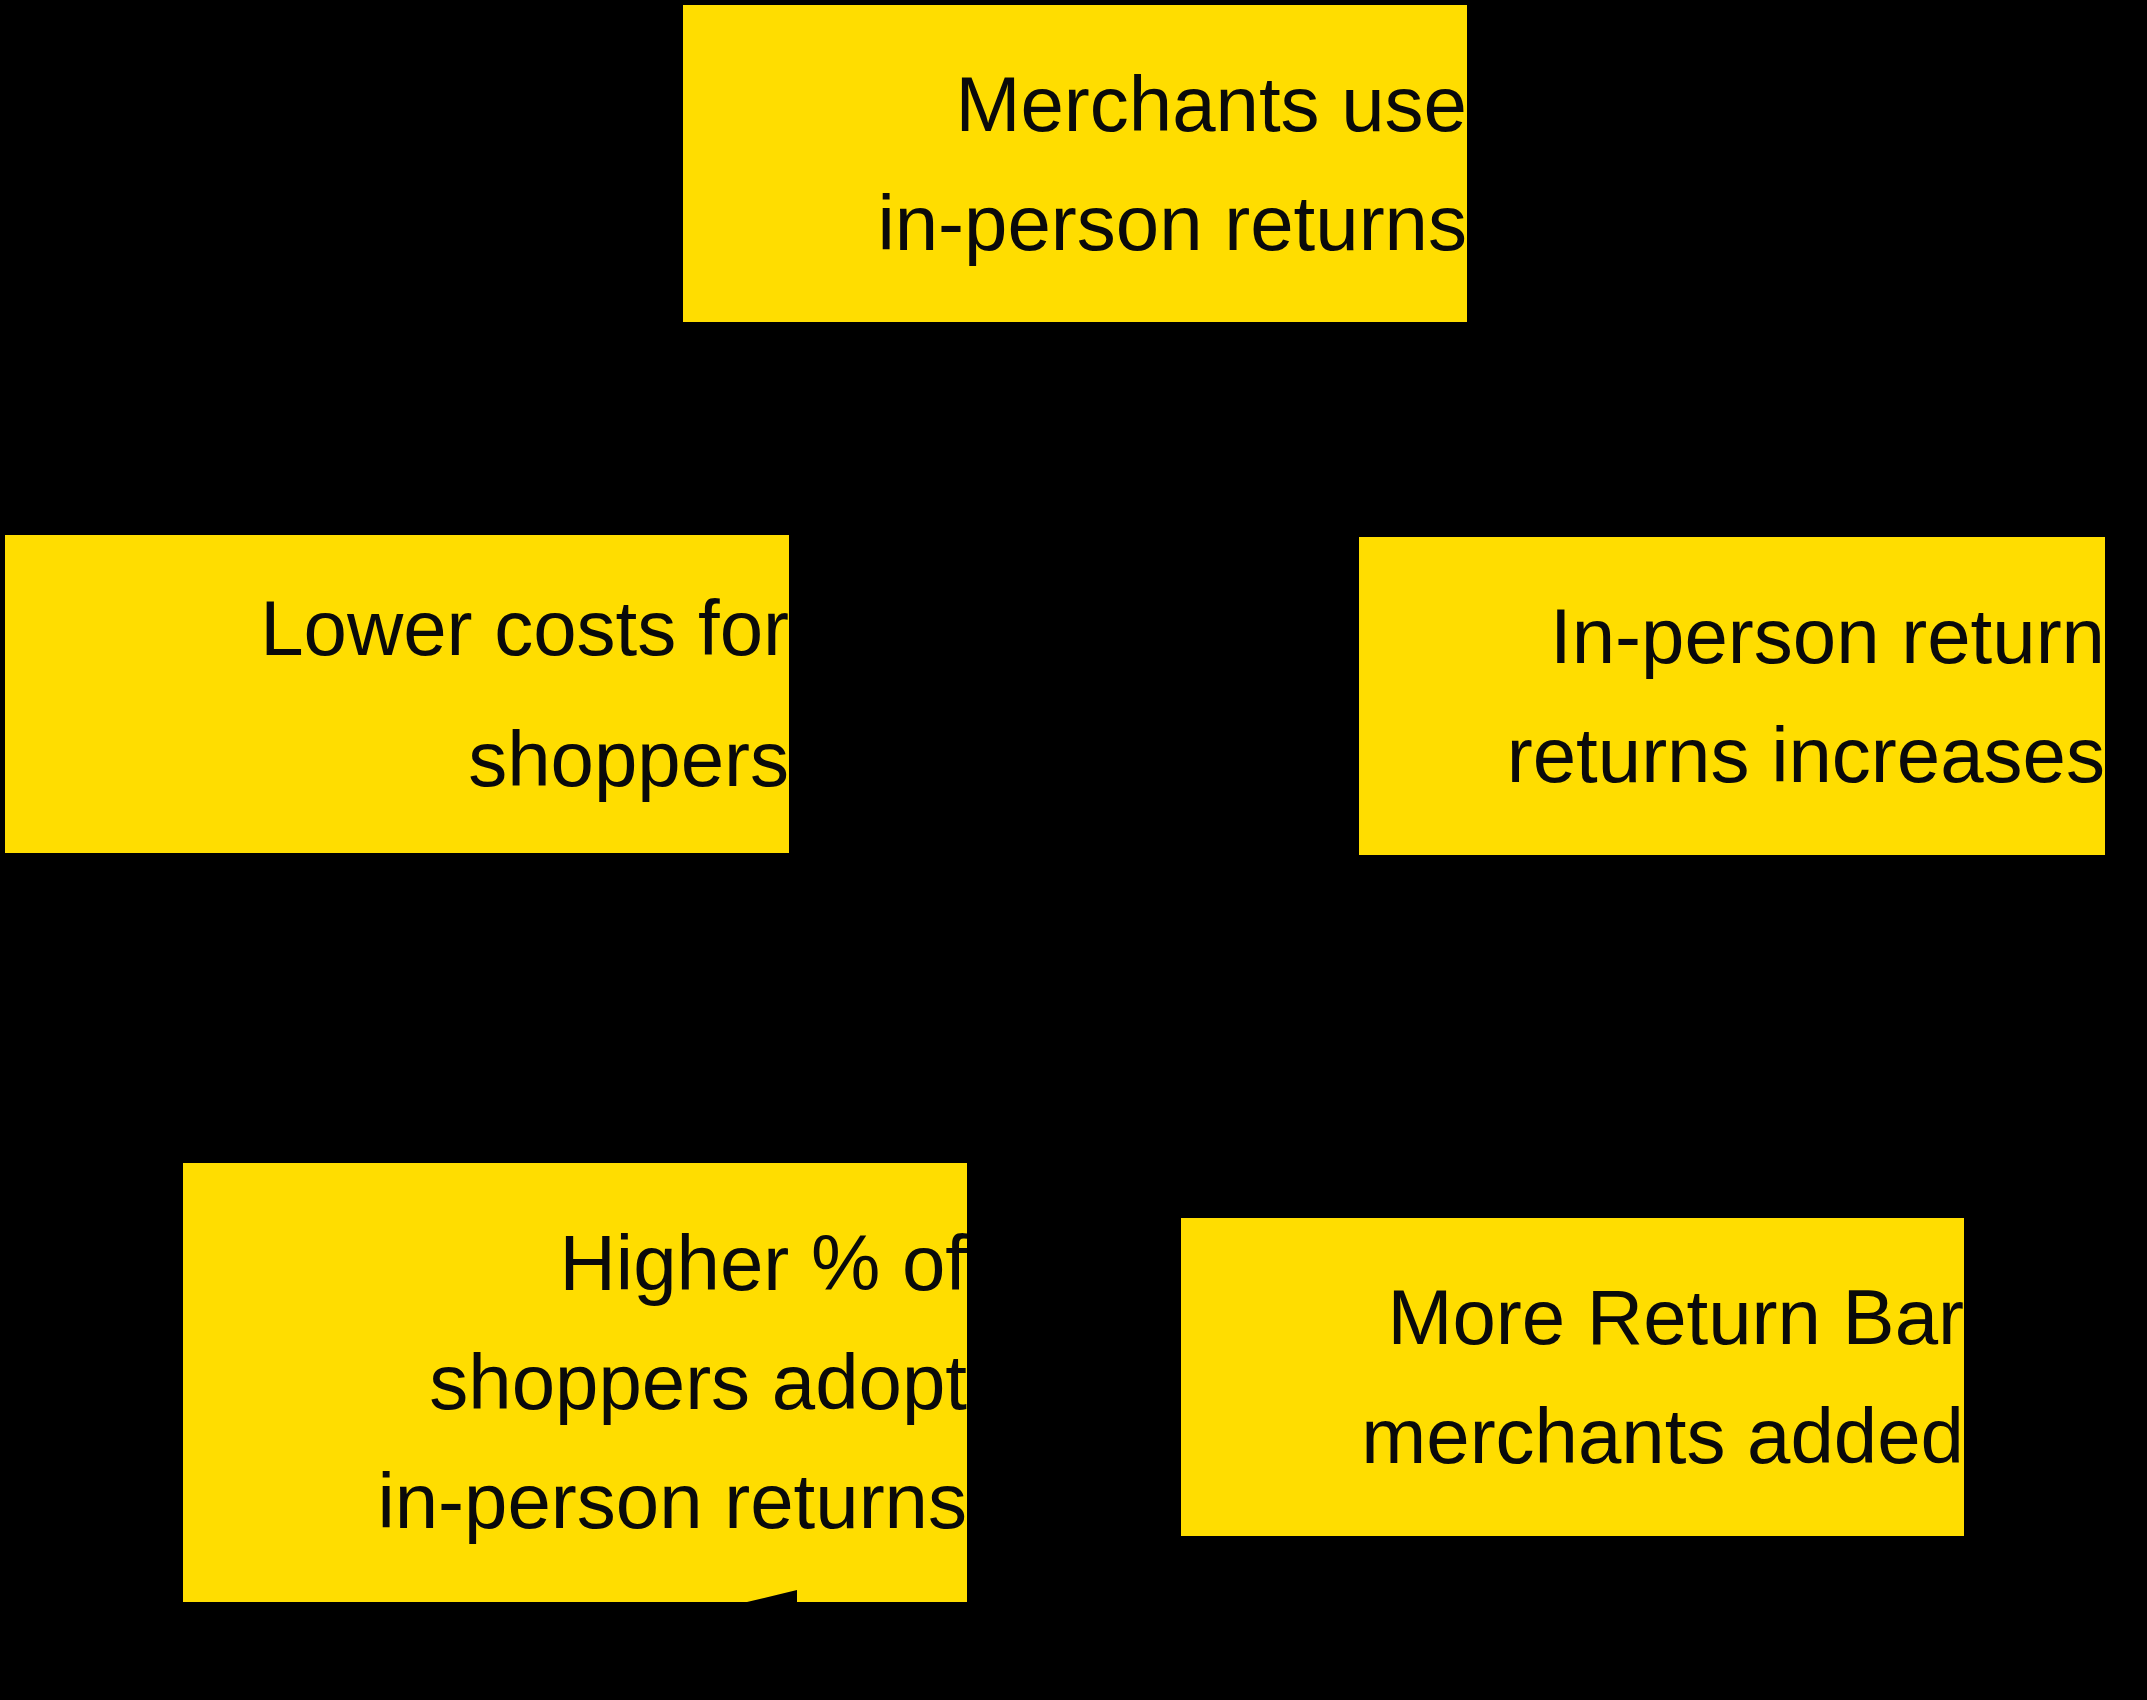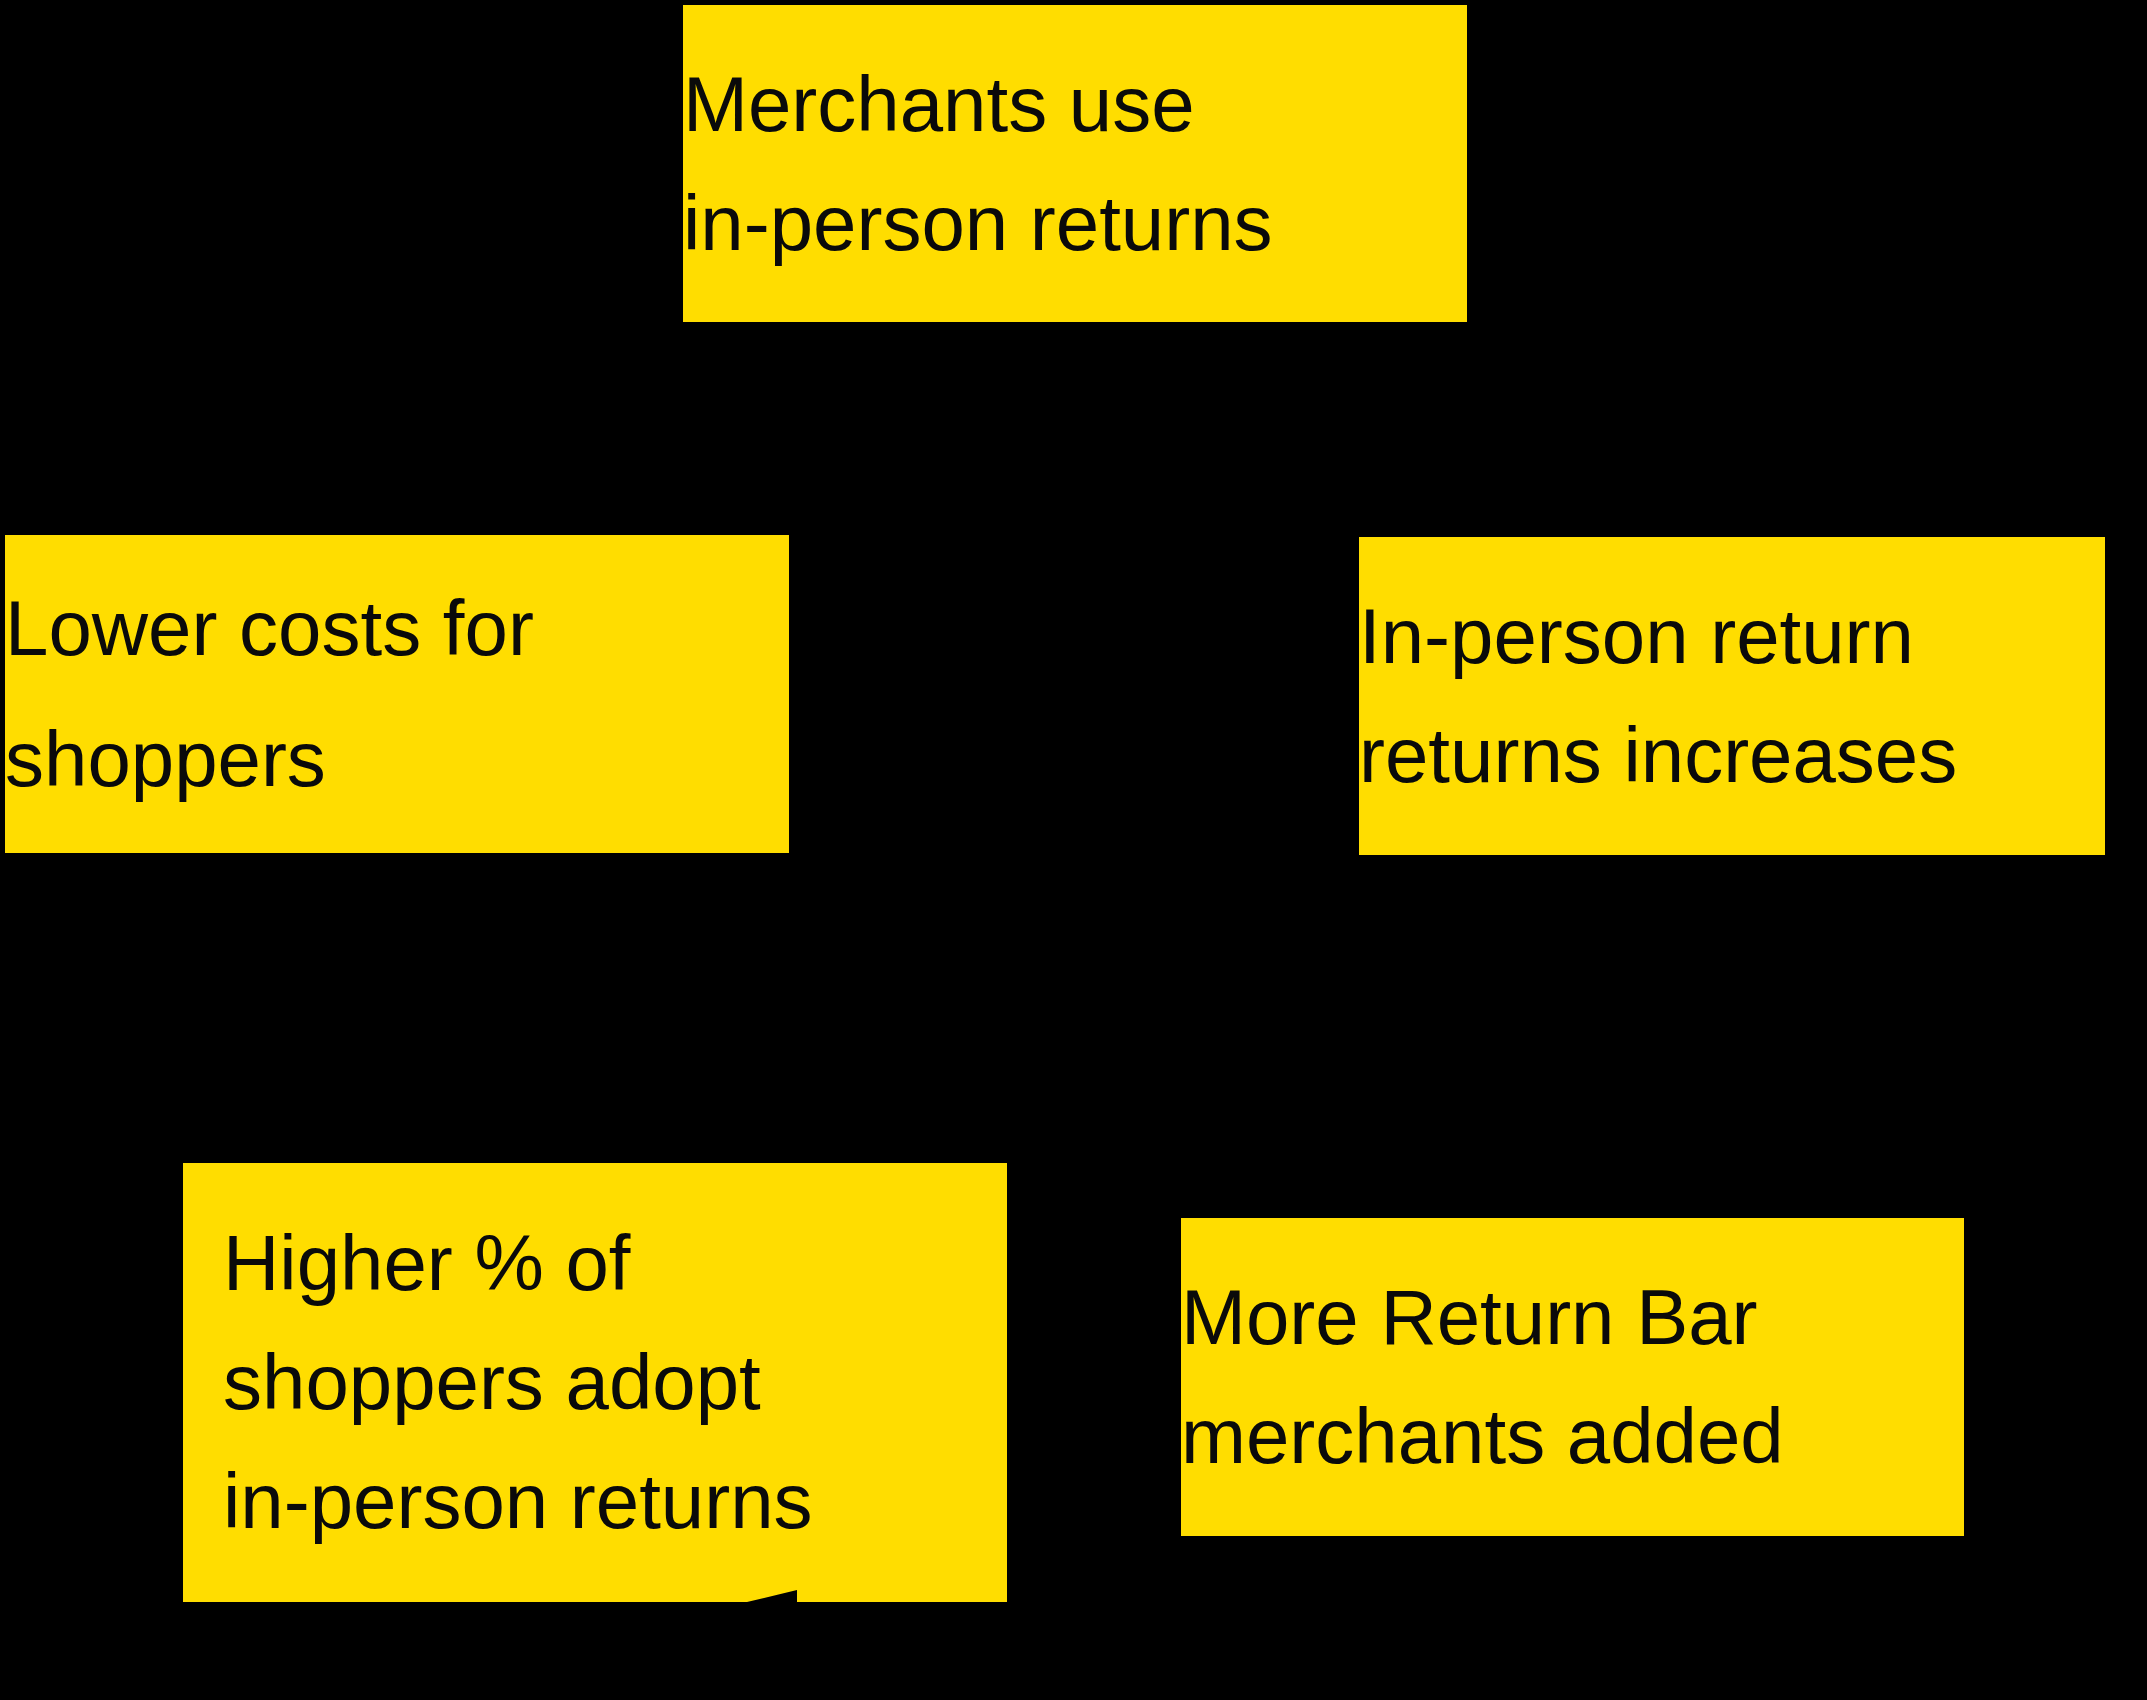--- a/index.html
+++ b/index.html
@@ -18,34 +18,34 @@
     position: absolute;
     inset: 0;
   }
   .node {
     position: absolute;
     background: #FFDD00;
     color: #0A0A0A;
     display: flex;
     flex-direction: column;
     justify-content: center;
-    align-items: flex-start;
+    align-items: flex-end;
     text-align: center;
     font-size: 78px;
     font-weight: 500;
     line-height: 119px;
   }
   .node-line {
     display: block;
     white-space: nowrap;
   }
   .node-top          { left: 683px;  top: 5px;    width: 784px; height: 317px; }
   .node-left         { left: 5px;    top: 535px;  width: 784px; height: 318px; gap: 12px; }
   .node-right        { left: 1359px; top: 537px;  width: 746px; height: 318px; }
-  .node-bottom-left  { left: 183px;  top: 1163px; width: 784px; height: 439px; padding-left: 40px; }
+  .node-bottom-left  { left: 183px;  top: 1163px; width: 784px; height: 439px; }
   .node-bottom-right { left: 1181px; top: 1218px; width: 783px; height: 318px; }
   .arrow-tip {
     position: absolute;
     left: 564px;
     bottom: 0;
     width: 50px;
     height: 12px;
     background: #000000;
     clip-path: polygon(0 100%, 100% 0, 100% 100%);
   }

